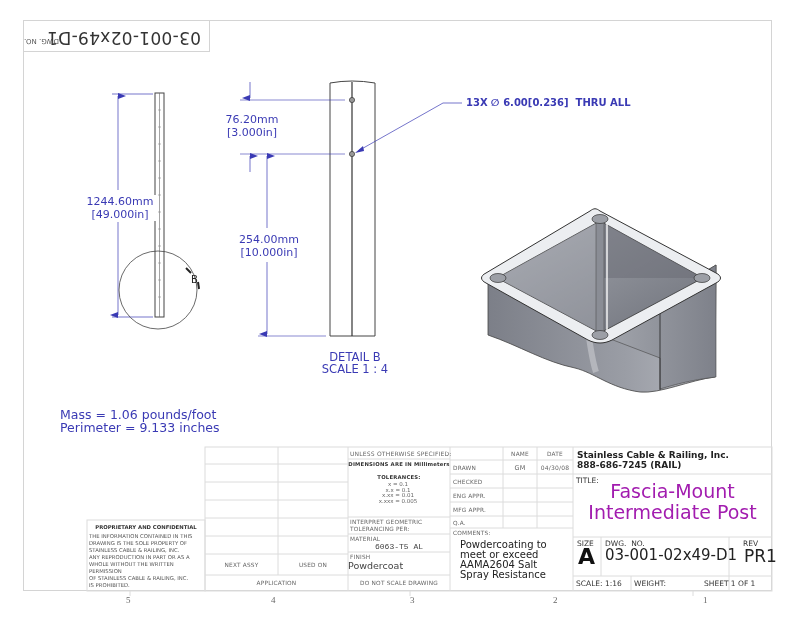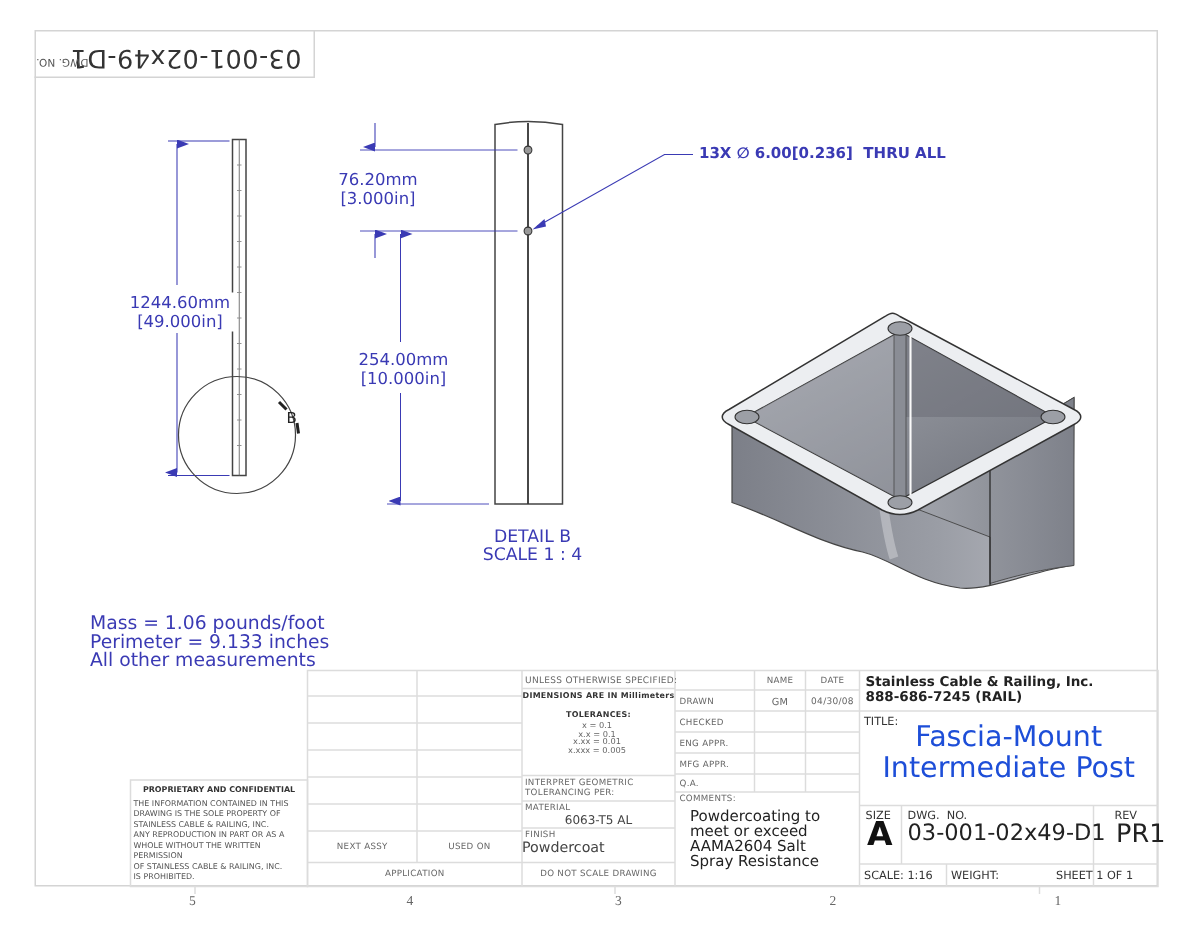--- a/index.html
+++ b/index.html
@@ -183,21 +183,20 @@
 </div>
 <div class="abs blue" style="left:466px; top:97px; font-size:10px; white-space:pre;font-weight:bold;">13X ∅ 6.00[0.236]  THRU ALL</div>
 <div class="abs blue" style="left:312px; top:351px; width:86px; text-align:center; font-size:11.5px; line-height:12px;">
   <div>DETAIL B</div>
   <div>SCALE 1 : 4</div>
 </div>
 
 <div class="note">
   <div>Mass = 1.06 pounds/foot</div>
   <div>Perimeter = 9.133 inches</div>
-  <div>All other measurements</div>
 </div>
 
 <div class="abs" style="left:89px; top:524px; width:114px; font-size:5.3px; line-height:7px; color:#555;">
   <div style="font-weight:bold; text-align:center; margin-bottom:2px; color:#333;">PROPRIETARY AND CONFIDENTIAL</div>
   <div>THE INFORMATION CONTAINED IN THIS</div>
   <div>DRAWING IS THE SOLE PROPERTY OF</div>
   <div>STAINLESS CABLE &amp; RAILING, INC.</div>
   <div>ANY REPRODUCTION IN PART OR AS A</div>
   <div>WHOLE WITHOUT THE WRITTEN PERMISSION</div>
   <div>OF STAINLESS CABLE &amp; RAILING, INC.</div>
@@ -215,21 +214,21 @@
   <div>x =  0.1</div>
   <div>x.x =  0.1</div>
   <div>x.xx =  0.01</div>
   <div>x.xxx =  0.005</div>
 </div>
 <div class="lbl" style="left:350px; top:519px; line-height:7px;">
   <div>INTERPRET GEOMETRIC</div>
   <div>TOLERANCING PER:</div>
 </div>
 <div class="lbl" style="left:350px; top:536px;">MATERIAL</div>
-<div class="abs" style="left:348px; top:542px; width:102px; text-align:center; font-size:8px; color:#444;">6063-T5 AL</div>
+<div class="abs" style="left:348px; top:542px; width:102px; text-align:center; font-size:8px; color:#444;font-family:Liberation Mono, monospace;">6063-T5 AL</div>
 <div class="lbl" style="left:350px; top:554px;">FINISH</div>
 <div class="abs" style="left:348px; top:560px; width:102px; text-align:left; font-size:9.5px; color:#444;">Powdercoat</div>
 <div class="lbl" style="left:348px; top:580px; width:102px; text-align:center;">DO NOT SCALE DRAWING</div>
 
 <div class="lbl" style="left:503px; top:451px; width:34px; text-align:center;">NAME</div>
 <div class="lbl" style="left:537px; top:451px; width:36px; text-align:center;">DATE</div>
 
 <div class="lbl" style="left:453px; top:465px;">DRAWN</div>
 <div class="lbl" style="left:503px; top:464px; width:34px; text-align:center; font-size:6.5px;">GM</div>
 <div class="lbl" style="left:537px; top:464px; width:36px; text-align:center; font-size:6px;">04/30/08</div>
@@ -238,21 +237,21 @@
 <div class="lbl" style="left:453px; top:507px;">MFG APPR.</div>
 <div class="lbl" style="left:453px; top:520px;">Q.A.</div>
 <div class="lbl" style="left:453px; top:530px;">COMMENTS:</div>
 <div class="abs" style="left:460px; top:540px; width:108px; font-size:10px; line-height:10px; color:#222;">Powdercoating to meet or exceed AAMA2604 Salt Spray Resistance</div>
 
 <div class="abs" style="left:577px; top:450px; font-size:9px; line-height:10px; font-weight:bold; color:#222;">
   <div>Stainless Cable &amp; Railing, Inc.</div>
   <div>888-686-7245 (RAIL)</div>
 </div>
 <div class="abs" style="left:576px; top:476px; font-size:7.5px; color:#333;">TITLE:</div>
-<div class="abs" style="left:573px; top:481px; width:199px; text-align:center; font-size:19px; line-height:21px; color:#1d4ed8;">
+<div class="abs" style="left:573px; top:481px; width:199px; text-align:center; font-size:19px; line-height:21px; color:#a21caf;">
   <div>Fascia-Mount</div>
   <div>Intermediate Post</div>
 </div>
 
 <div class="abs" style="left:577px; top:539px; font-size:7.5px; color:#333;">SIZE</div>
 <div class="abs" style="left:578px; top:545px; font-size:22px; font-weight:bold; color:#111; line-height:24px;">A</div>
 <div class="abs" style="left:605px; top:539px; font-size:7.5px; color:#333; white-space:pre;">DWG.  NO.</div>
 <div class="abs" style="left:605px; top:546px; font-size:15px; color:#222;">03-001-02x49-D1</div>
 <div class="abs" style="left:729px; top:539px; width:43px; text-align:center; font-size:7.5px; color:#333;">REV</div>
 <div class="abs" style="left:729px; top:546px; width:63px; text-align:center; font-size:17px; color:#222;">PR1</div>

